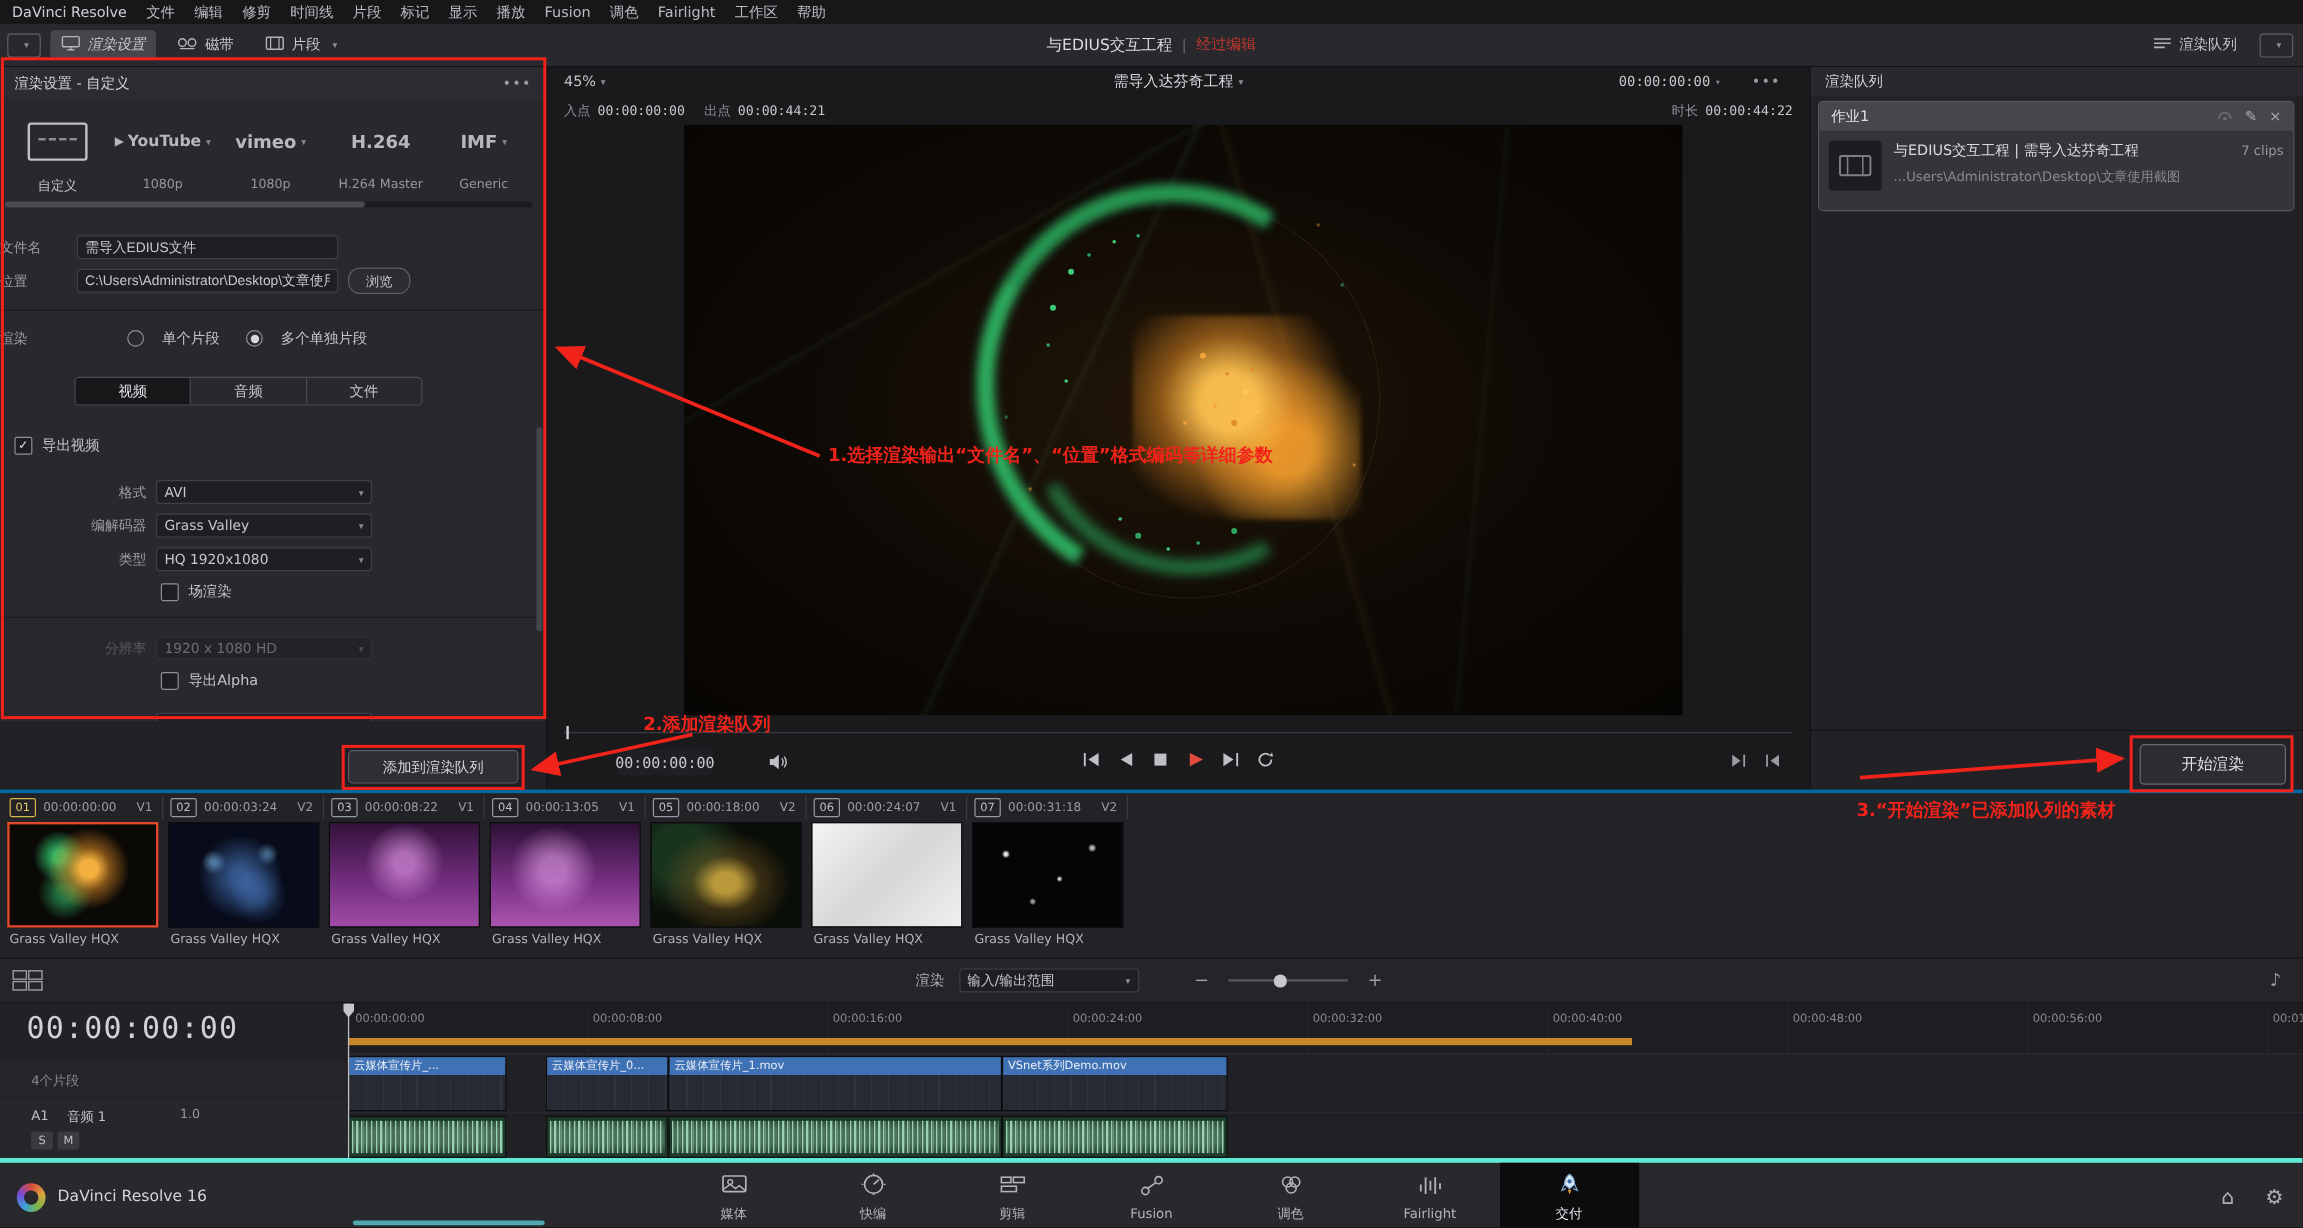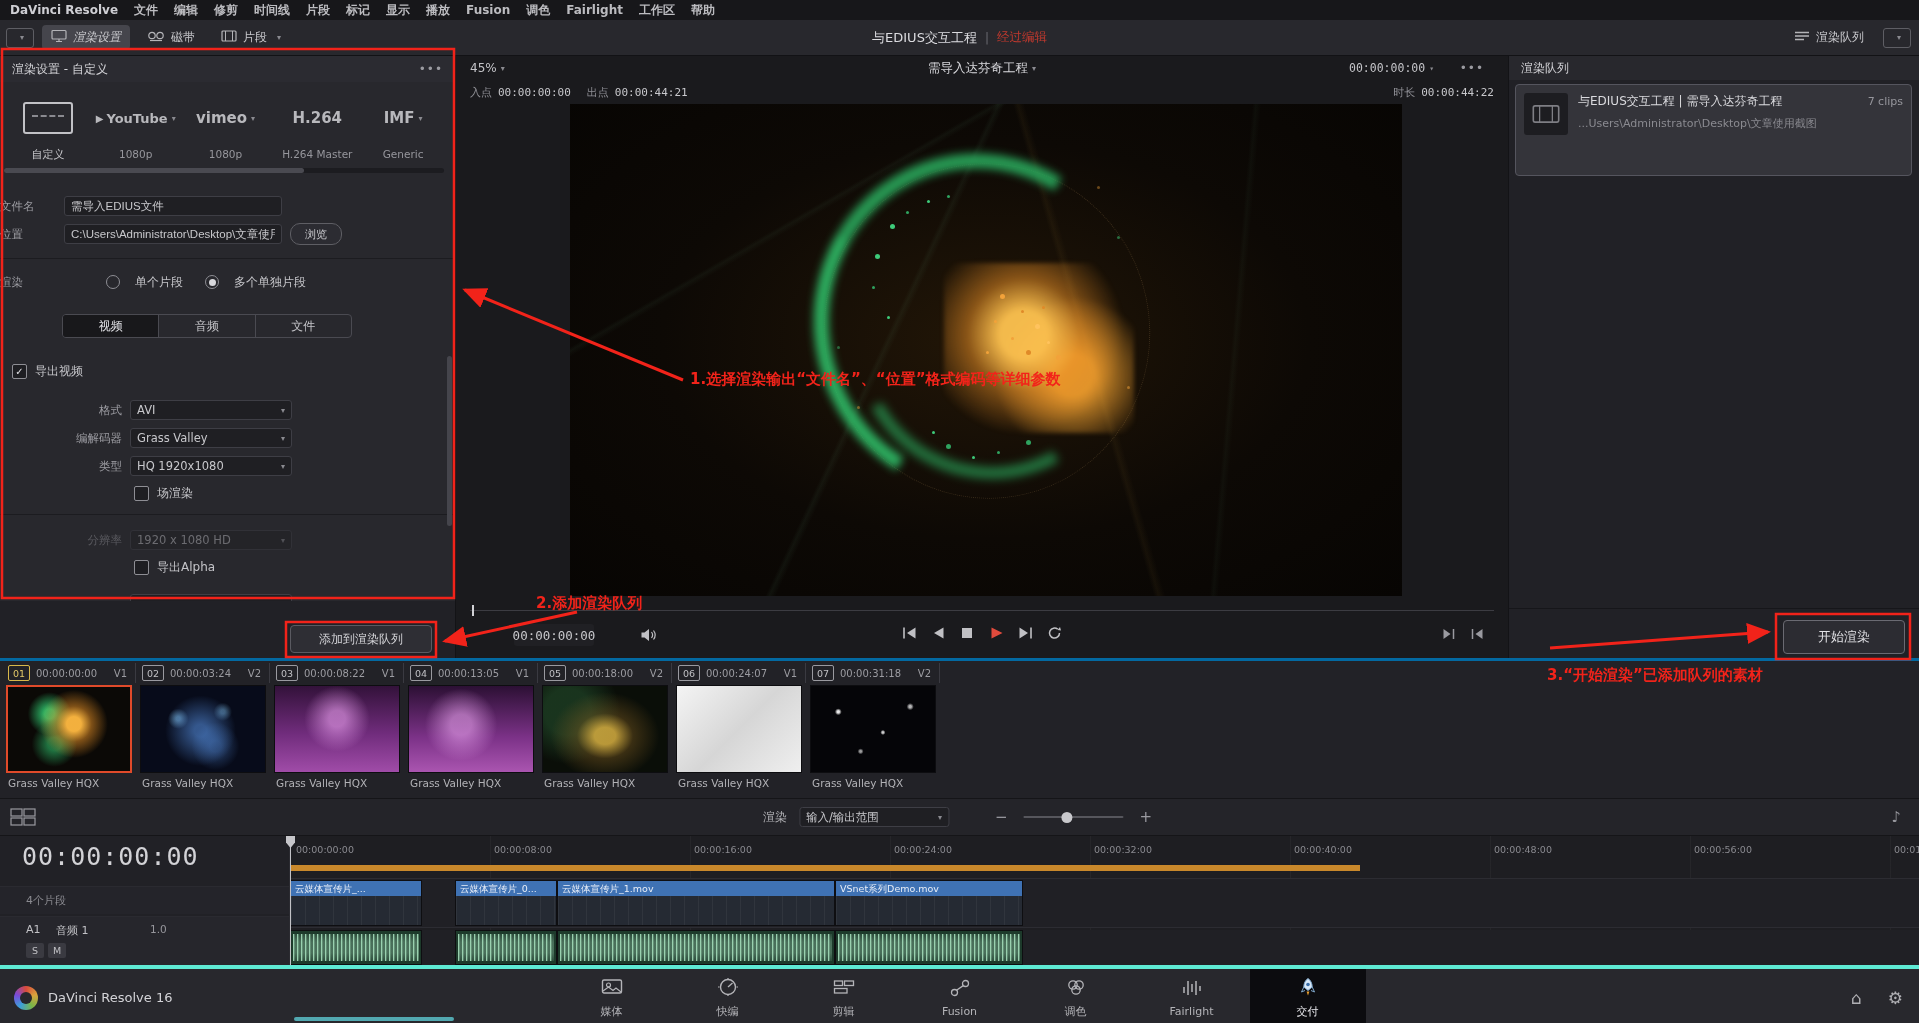--- a/index.html
+++ b/index.html
@@ -6,21 +6,21 @@
   html,body{margin:0;padding:0;background:#101013;}
   #app{position:relative;width:1919px;height:1023px;overflow:hidden;background:#212126;
        font-family:"DejaVu Sans","Liberation Sans",sans-serif;color:#c4c4c8;font-size:12px;}
   .mono{font-family:"DejaVu Sans Mono","Liberation Mono",monospace;}
   .chev{font-size:8px;color:#8a8a90;margin-left:4px;}
   .dots{color:#9a9aa0;letter-spacing:1px;cursor:pointer;}
 
   
   .menubar{position:absolute;left:0;top:0;width:1919px;height:20px;background:#17171a;
            display:flex;align-items:center;gap:16px;padding-left:10px;box-sizing:border-box;
-           font-size:12px;color:#bcbcc0;white-space:nowrap;font-weight:bold;}
+           font-size:12px;color:#bcbcc0;white-space:nowrap;}
   .menubar .app-name{color:#cfcfd4;}
   .menu-item{cursor:pointer;}
 
   
   .toolbar{position:absolute;left:0;top:20px;width:1919px;height:36px;background:#28282d;
            border-bottom:1px solid #121215;box-sizing:border-box;}
   .tb-left{position:absolute;left:6px;top:0;height:35px;display:flex;align-items:center;gap:8px;}
   .tb-right{position:absolute;right:8px;top:0;height:35px;display:flex;align-items:center;gap:10px;}
   .tb-toggle{width:26px;height:18px;border:1px solid #5e5e64;border-radius:3px;display:flex;
              align-items:center;justify-content:center;cursor:pointer;}
@@ -52,21 +52,21 @@
   .logo-imf{font-size:15px;font-weight:bold;}
   .yt-play{font-size:10px;margin-right:3px;color:#b8b8bc;}
   .presets-scroll{position:absolute;left:4px;top:112px;width:440px;height:5px;background:#1c1c20;border-radius:3px;}
   .presets-scroll .hthumb{position:absolute;left:0;top:0;width:300px;height:5px;background:#4a4a51;border-radius:3px;cursor:pointer;}
   .frow{position:absolute;left:0;width:456px;height:20px;display:flex;align-items:center;}
   .flabel{width:56px;margin-right:8px;color:#9c9ca2;font-size:11.5px;flex:none;}
   .flabel2{width:122px;text-align:right;margin-right:8px;color:#9c9ca2;font-size:11.5px;flex:none;}
   .txt,.select{height:20px;background:#1f1f23;border:1px solid #3e3e45;border-radius:3px;color:#c8c8cc;
         font-size:11.5px;box-sizing:border-box;padding:0 6px;display:flex;align-items:center;}
   input.txt{width:218px;outline:none;}
-  .select{width:162px;cursor:pointer;}
+  .select{width:180px;cursor:pointer;}
   .select .sval{overflow:hidden;white-space:nowrap;text-overflow:ellipsis;}
   .select .chev{margin-left:auto;}
   .pill-btn{height:20px;border:1px solid #5e5e64;border-radius:10px;background:#2c2c32;color:#c8c8cc;
             font-size:11px;padding:0 14px;display:flex;align-items:center;cursor:pointer;}
   .sep{position:absolute;left:0;width:456px;border-top:1px solid #1c1c20;}
   .radio{display:flex;align-items:center;gap:15px;cursor:pointer;}
   .rdot{width:12px;height:12px;border:1px solid #8e8e94;border-radius:50%;position:relative;flex:none;}
   .radio.checked .rdot::after{content:"";position:absolute;left:2.5px;top:2.5px;width:7px;height:7px;
        border-radius:50%;background:#d8d8dc;}
   .tabs{position:absolute;left:62px;top:258px;width:290px;height:24px;display:flex;border:1px solid #4a4a51;
@@ -569,20 +569,33 @@
         </span>
       </div>
     </div>
   </div>
 
   <div class="right-panel">
     <div class="rp-header">
       <span>渲染队列</span>
     </div>
     <div class="job-card">
+      <div class="job-head">
+        <span>作业1</span>
+        <span class="job-icons">
+          <span>
+            <svg width="14" height="10" viewBox="0 0 14 10">
+                <path d="M2 8a5 5 0 0 1 10 0" fill="none" stroke="#6e6e74" stroke-width="1.3"></path>
+                <circle cx="7" cy="8" r="1.4" fill="#6e6e74"></circle>
+              </svg>
+          </span>
+          <span>✎</span>
+          <span>×</span>
+        </span>
+      </div>
       <div class="job-body">
         <div class="job-thumb">
           <svg width="30" height="26" viewBox="0 0 26 22">
               <rect x="2" y="4" width="22" height="14" rx="1.5" fill="none" stroke="#7e7e84" stroke-width="1.4"></rect>
               <path d="M7.5 4v14M18.5 4v14" stroke="#7e7e84" stroke-width="1.1"></path>
             </svg>
         </div>
         <div class="job-info">
           <div class="job-title-row">
             <span style="white-space:nowrap;overflow:hidden;text-overflow:ellipsis">与EDIUS交互工程 | 需导入达芬奇工程</span>

